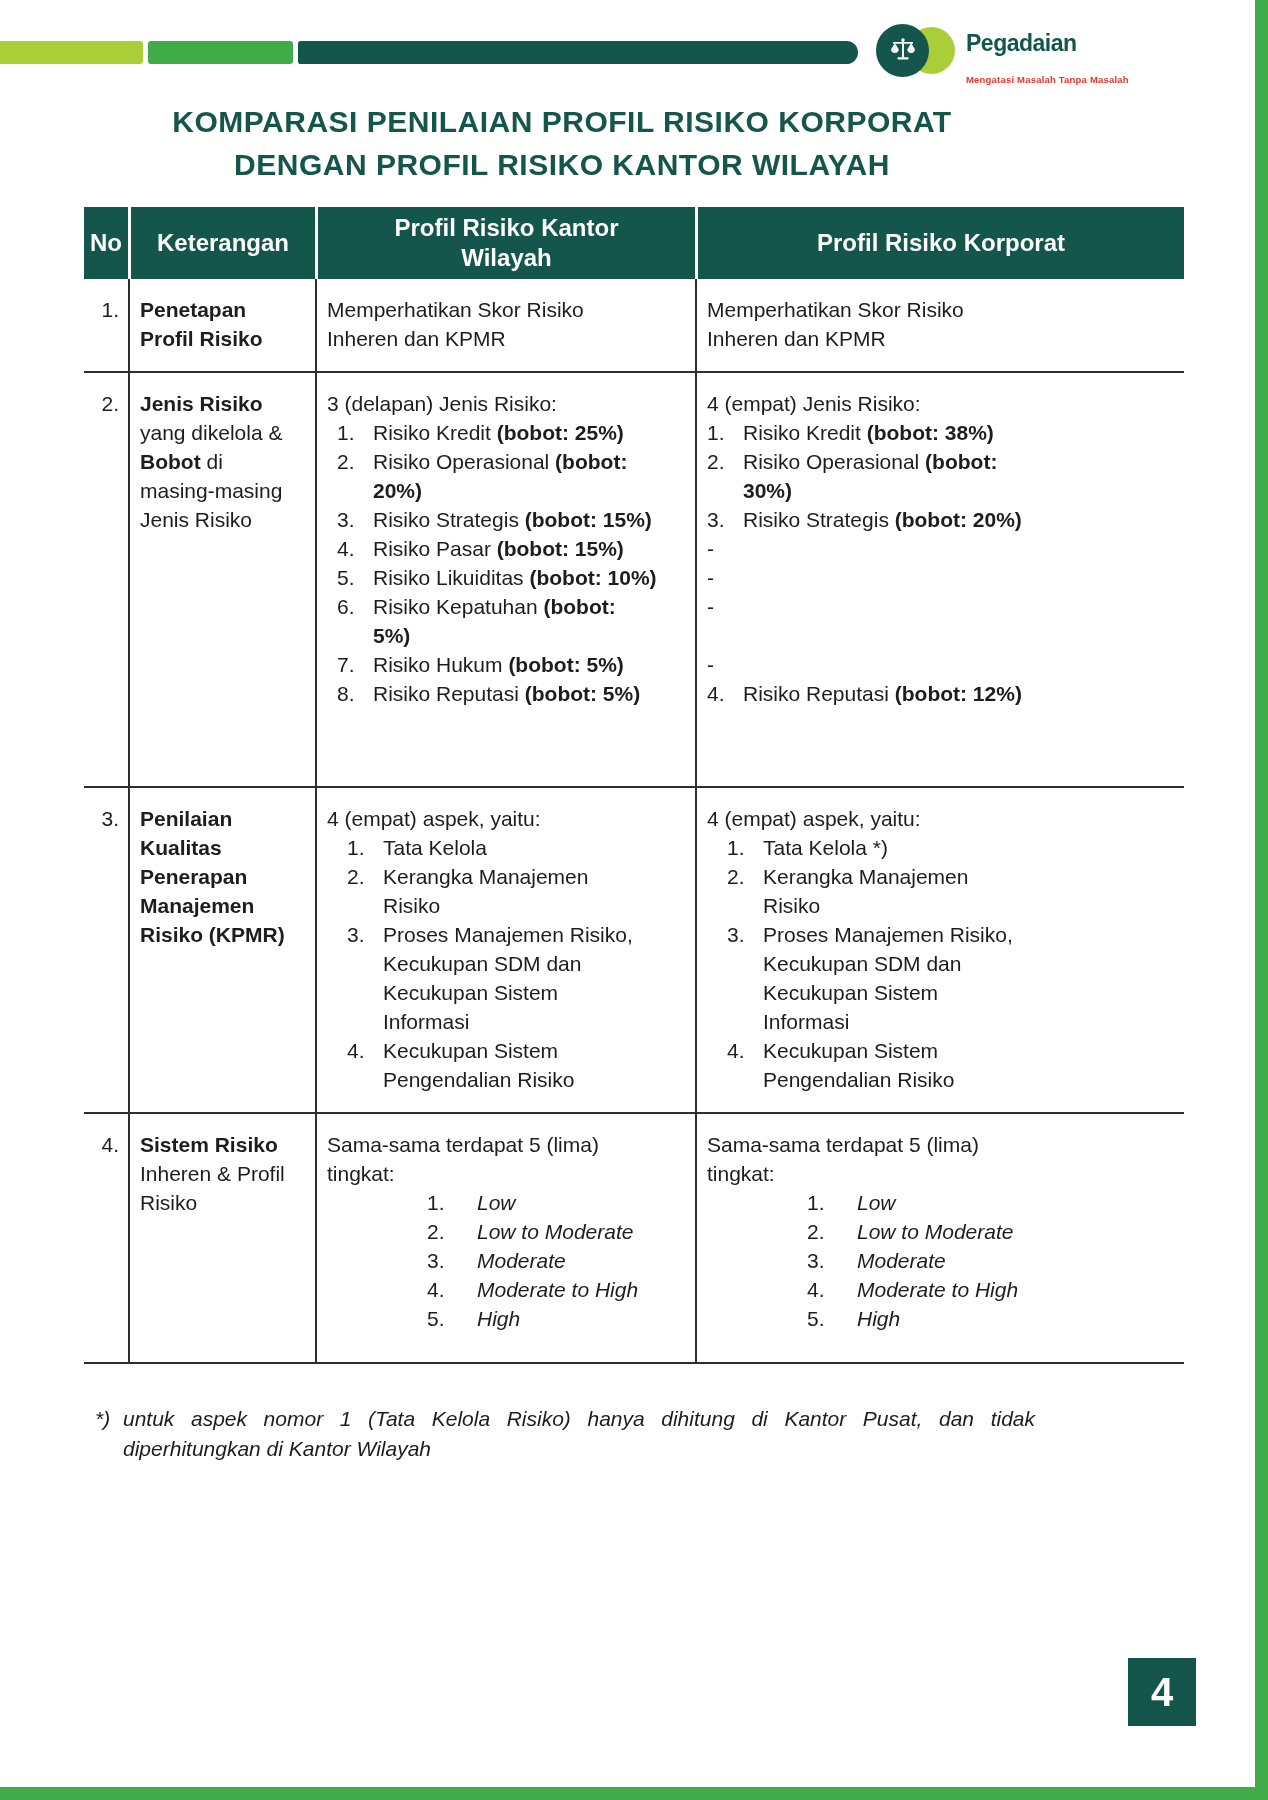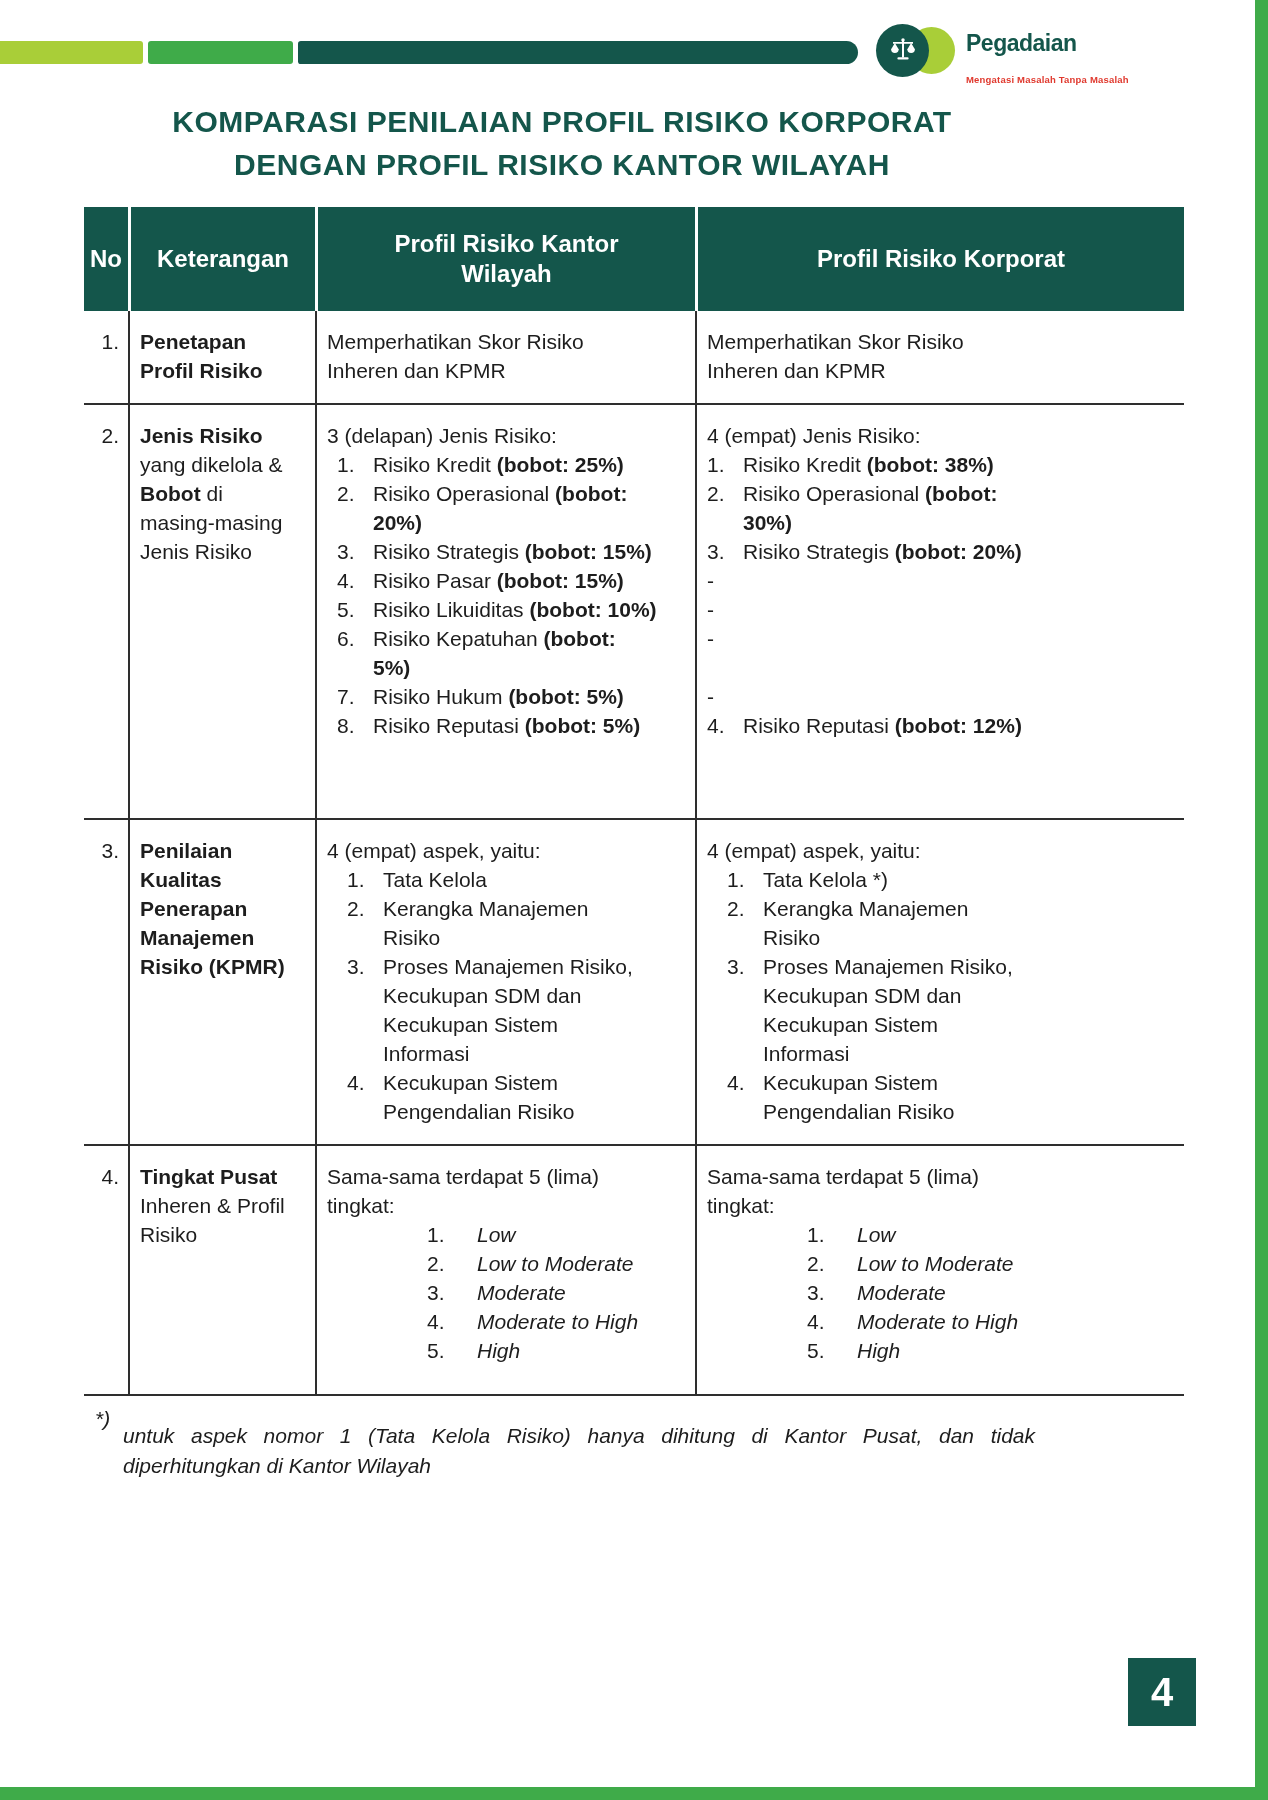--- a/index.html
+++ b/index.html
@@ -30,21 +30,21 @@
   .scale-svg { width:30px; height:30px; }
   .brand-name { font-size:23px; font-weight:700; color:var(--dark-green,#14564B); letter-spacing:-0.5px; line-height:38px; }
   .brand-tagline { font-size:9.5px; font-weight:700; color:var(--tagline-red,#E0392E); letter-spacing:0.2px; margin-top:12px; text-align:right; }
 
   
   .title { position:absolute; top:100px; left:0; width:1124px; text-align:center;
            color:var(--dark-green,#14564B); font-weight:800; font-size:30px; line-height:43px; letter-spacing:0.5px; }
 
   
   .rtable { position:absolute; top:207px; left:84px; width:1100px; }
-  .thead { display:grid; grid-template-columns:44px 184px 377px 486px; column-gap:3px; height:104px; }
+  .thead { display:grid; grid-template-columns:44px 184px 377px 486px; column-gap:3px; height:72px; }
   .th { background:var(--dark-green,#14564B); color:#fff; font-weight:700; font-size:24px; line-height:30px;
         display:flex; align-items:center; justify-content:center; text-align:center; }
   .hw { display:inline-block; max-width:300px; }
 
   .tbody { display:grid; grid-template-columns:44px 187px 380px 489px; }
   .cell { border-bottom:2px solid var(--grid-line,#2E2E2E); padding:16px 14px 18px 10px; font-size:21px; line-height:29px; }
   .bl { border-left:2px solid var(--grid-line,#2E2E2E); }
   .cno { text-align:right; padding:16px 9px 0 0; }
   .r1 { min-height:94px; }
   .r2 { min-height:415px; }
@@ -58,21 +58,21 @@
   .txt { flex:1; }
   .ml10 { margin-left:10px; }
   .ml20 { margin-left:20px; }
   .ml100 { margin-left:100px; }
   .mw48 .num { flex:0 0 50px; }
 
   
   .footnote { position:absolute; top:1404px; left:95px; width:940px; display:flex;
               font-style:italic; font-size:21px; line-height:30px; }
   .fn-marker { flex:0 0 28px; }
-  .fn-text { flex:1; text-align:justify;margin-top:17px; }
+  .fn-text { flex:1; text-align:justify; }
 
   
   .pagenum { position:absolute; left:1128px; top:1658px; width:68px; height:68px;
              background:var(--dark-green,#14564B); color:#fff; font-size:40px; font-weight:700;
              display:flex; align-items:center; justify-content:center; }
 </style>
 </head>
 <body>
 
 <div class="page">
@@ -291,21 +291,21 @@
 
             <div class="li">
               <span class="num">4.</span>
               <span class="txt"><span>Kecukupan Sistem</span><br><span>Pengendalian Risiko</span></span>
             </div>
           </div>
       </div>
 
       <div class="cell cno r4"><span>4.</span></div>
       <div class="cell bl r4">
-        <div class="rich"><span class="b">Tingkat Pusat</span><span> Inheren &amp; Profil Risiko</span></div>
+        <div class="rich"><span class="b">Sistem Risiko</span><span> Inheren &amp; Profil Risiko</span></div>
       </div>
       <div class="cell bl r4">
         <div class="rich"><span>Sama-sama terdapat 5 (lima)</span><br><span>tingkat:</span></div>
         <div class="nlist ml100 mw48">
 
             <div class="li">
               <span class="num">1.</span>
               <span class="txt"><span class="i">Low</span></span>
             </div>
 

